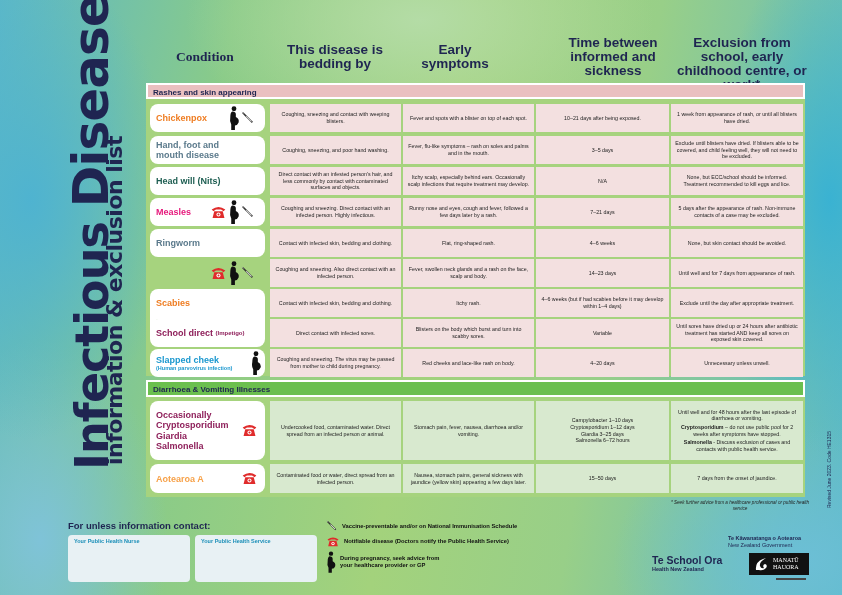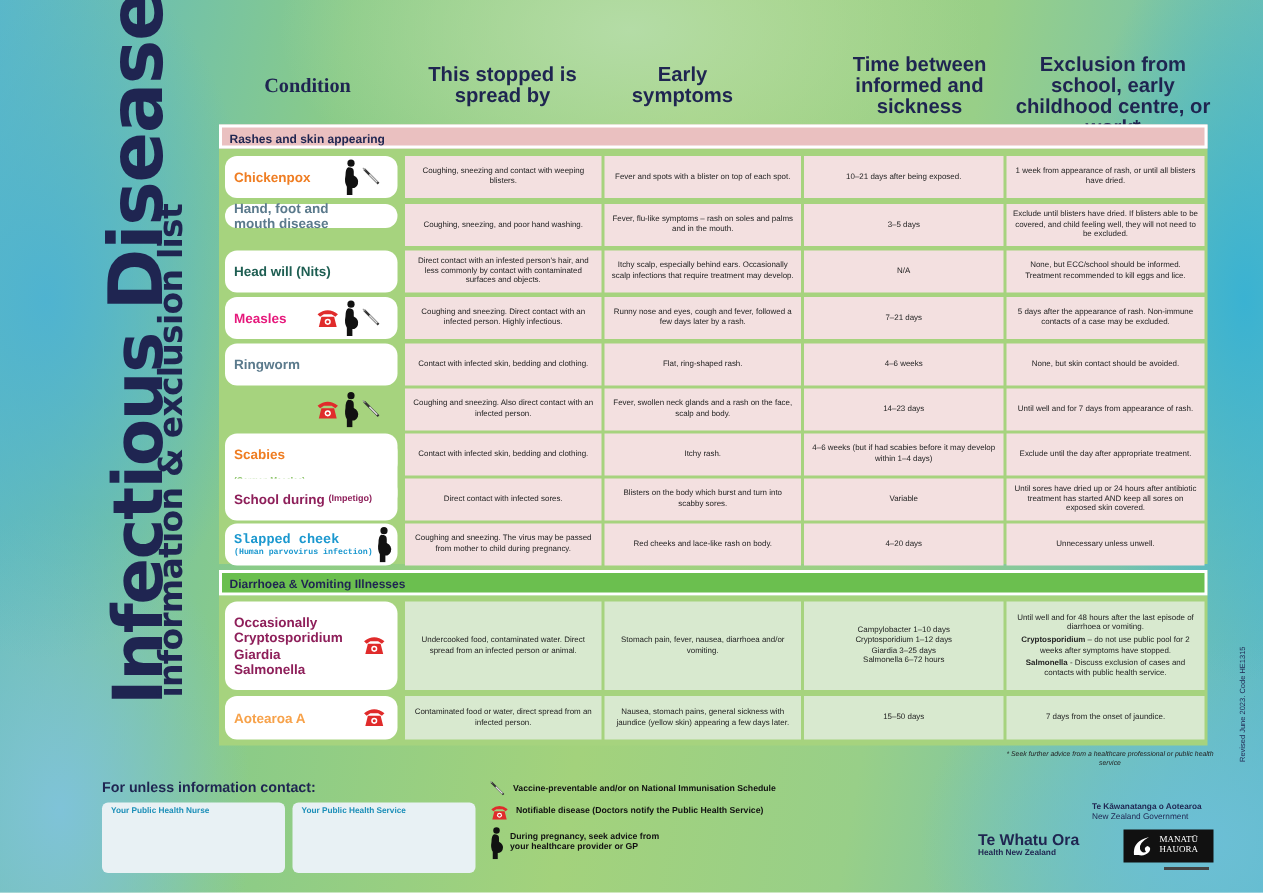--- a/index.html
+++ b/index.html
@@ -123,21 +123,21 @@
 </svg>
 
 <div class="title-wrap">
   <div class="title-main">
     <span>Infectious </span><span class="big">Diseases:</span>
   </div>
   <div class="title-sub">information &amp; exclusion list</div>
 </div>
 
 <div class="col-head" style="left:150px;width:110px;top:50px;font-family:Liberation Serif, serif;">Condition</div>
-<div class="col-head" style="left:285px;width:100px;top:43px;">This stopped is spread by</div>
+<div class="col-head" style="left:285px;width:100px;top:43px;">This disease is bedding by</div>
 <div class="col-head" style="left:405px;width:100px;top:43px;">Early symptoms</div>
 <div class="col-head" style="left:558px;width:110px;top:36px;">Time between informed and sickness</div>
 <div class="col-head" style="left:672px;width:140px;top:36px;">Exclusion from school, early childhood centre, or work*</div>
 
 <div class="rash-bg"></div>
 <div class="section-bar section-rash">Rashes and skin appearing</div>
 <div class="diar-bg"></div>
 <div class="section-bar section-diar">Diarrhoea &amp; Vomiting Illnesses</div>
 
 <div>
@@ -152,21 +152,21 @@
         <use href="#syringe"></use>
       </svg>
   </div>
   <div class="cell r" style="left:270px;top:104px;width:131px;height:28px;">Coughing, sneezing and contact with weeping blisters.</div>
   <div class="cell r" style="left:403px;top:104px;width:131px;height:28px;">Fever and spots with a blister on top of each spot.</div>
   <div class="cell r" style="left:536px;top:104px;width:133px;height:28px;">10–21 days after being exposed.</div>
   <div class="cell r" style="left:671px;top:104px;width:132px;height:28px;">1 week from appearance of rash, or until all blisters have dried.</div>
 </div>
 
 <div>
-  <div class="cond" style="top:136px;height:16px;color:#5b7a8c;">
+  <div class="cond" style="top:136px;height:28px;color:#5b7a8c;">
       <span style="width:70px;">Hand, foot and mouth disease</span>
     </div>
   <div class="cell r" style="left:270px;top:136px;width:131px;height:28px;">Coughing, sneezing, and poor hand washing.</div>
   <div class="cell r" style="left:403px;top:136px;width:131px;height:28px;">Fever, flu-like symptoms – rash on soles and palms and in the mouth.</div>
   <div class="cell r" style="left:536px;top:136px;width:133px;height:28px;">3–5 days</div>
   <div class="cell r" style="left:671px;top:136px;width:132px;height:28px;">Exclude until blisters have dried. If blisters able to be covered, and child feeling well, they will not need to be excluded.</div>
 </div>
 
 <div>
   <div class="cond" style="top:167px;height:28px;color:#1e5e52;">
@@ -235,30 +235,30 @@
       <span>Scabies</span>
     </div>
   <div class="cell r" style="left:270px;top:289px;width:131px;height:28px;">Contact with infected skin, bedding and clothing.</div>
   <div class="cell r" style="left:403px;top:289px;width:131px;height:28px;">Itchy rash.</div>
   <div class="cell r" style="left:536px;top:289px;width:133px;height:28px;">4–6 weeks (but if had scabies before it may develop within 1–4 days)</div>
   <div class="cell r" style="left:671px;top:289px;width:132px;height:28px;">Exclude until the day after appropriate treatment.</div>
 </div>
 
 <div>
   <div class="cond" style="top:319px;height:28px;color:#8e1f5a;">
-    <span>School during</span>&nbsp;<span style="font-size:6px;">(Impetigo)</span>
+    <span>School direct</span>&nbsp;<span style="font-size:6px;">(Impetigo)</span>
   </div>
   <div class="cell r" style="left:270px;top:319px;width:131px;height:28px;">Direct contact with infected sores.</div>
   <div class="cell r" style="left:403px;top:319px;width:131px;height:28px;">Blisters on the body which burst and turn into scabby sores.</div>
   <div class="cell r" style="left:536px;top:319px;width:133px;height:28px;">Variable</div>
   <div class="cell r" style="left:671px;top:319px;width:132px;height:28px;">Until sores have dried up or 24 hours after antibiotic treatment has started AND keep all sores on exposed skin covered.</div>
 </div>
 
 <div>
-  <div class="cond" style="top:349px;height:28px;color:#1b98cf;font-family:Liberation Mono, monospace;">
+  <div class="cond" style="top:349px;height:28px;color:#1b98cf;">
     <span><span>Slapped cheek</span><span class="sub">(Human parvovirus infection)</span></span>
   </div>
   <div class="icons" style="left:250px;top:351px;">
     <svg class="ic" width="12" height="24">
         <use href="#preg"></use>
       </svg>
   </div>
   <div class="cell r" style="left:270px;top:349px;width:131px;height:28px;">Coughing and sneezing. The virus may be passed from mother to child during pregnancy.</div>
   <div class="cell r" style="left:403px;top:349px;width:131px;height:28px;">Red cheeks and lace-like rash on body.</div>
   <div class="cell r" style="left:536px;top:349px;width:133px;height:28px;">4–20 days</div>
@@ -333,21 +333,21 @@
       <span style="display:block">During pregnancy, seek advice from</span>
       <span style="display:block">your healthcare provider or GP</span>
     </span>
 </div>
 
 <div class="gov">
   <div class="l1">Te Kāwanatanga o Aotearoa</div>
   <div class="l2">New Zealand Government</div>
 </div>
 <div class="twora">
-  <div class="l1">Te Whatu Ora</div>
+  <div class="l1">Te School Ora</div>
   <div class="l2">Health New Zealand</div>
 </div>
 <div class="manatu">
   <svg width="16" height="14" viewBox="0 0 16 14">
     <path d="M3 13 Q2 5 10 2 L13 1 Q6 5 7 9 Q8 12 11 11 Q9 8 12 7 Q15 8 13 11 Q10 14 6 13Z" fill="#fff"></path>
   </svg>
   <div>
     <div>MANATŪ</div>
     <div>HAUORA</div>
   </div>

